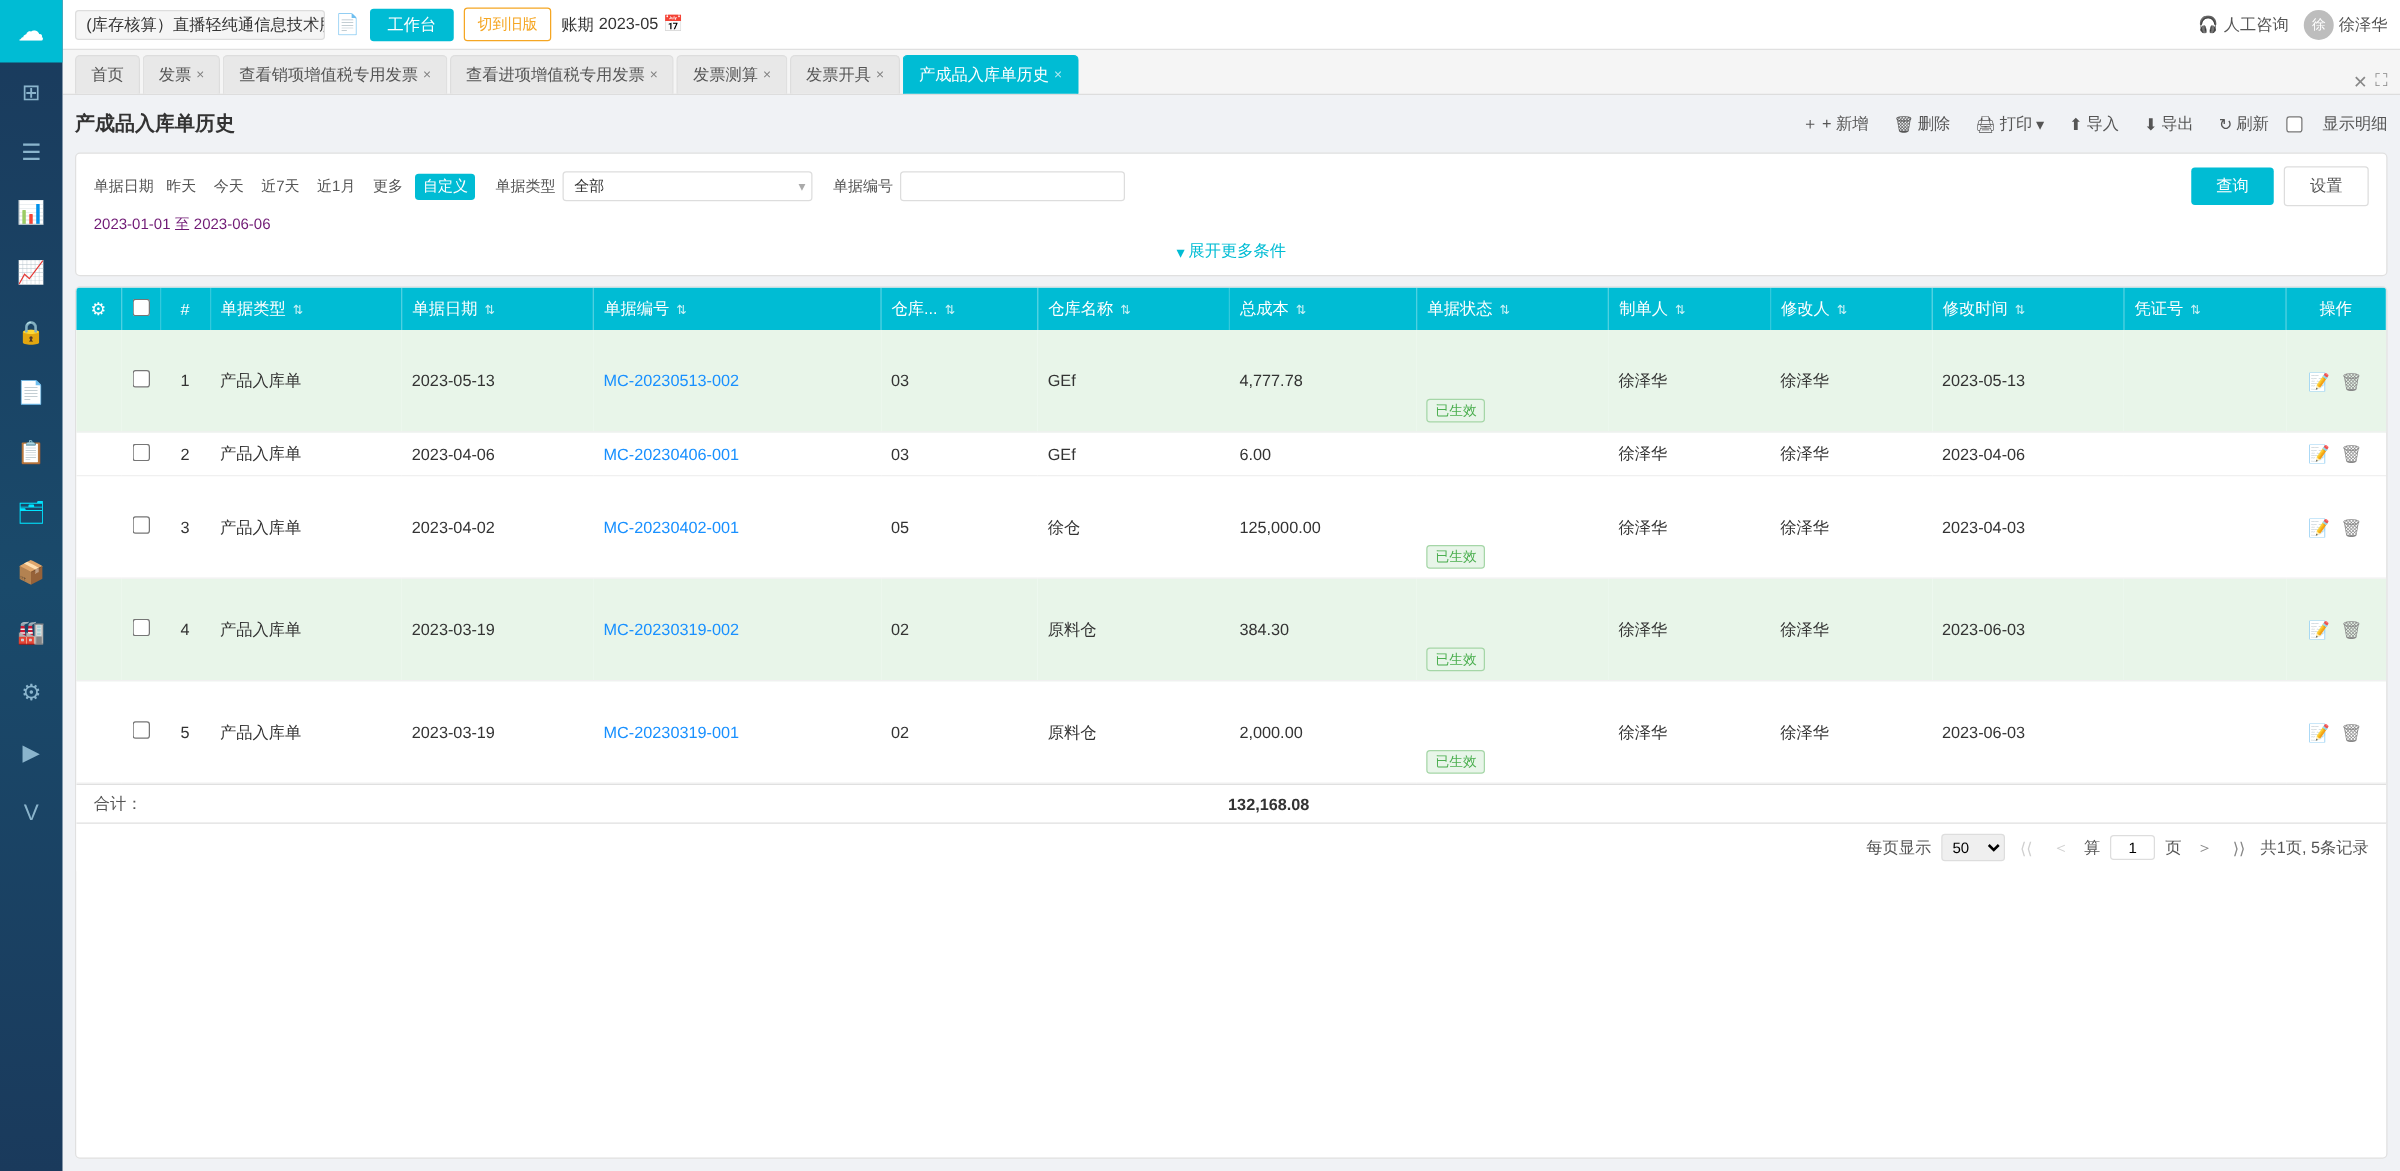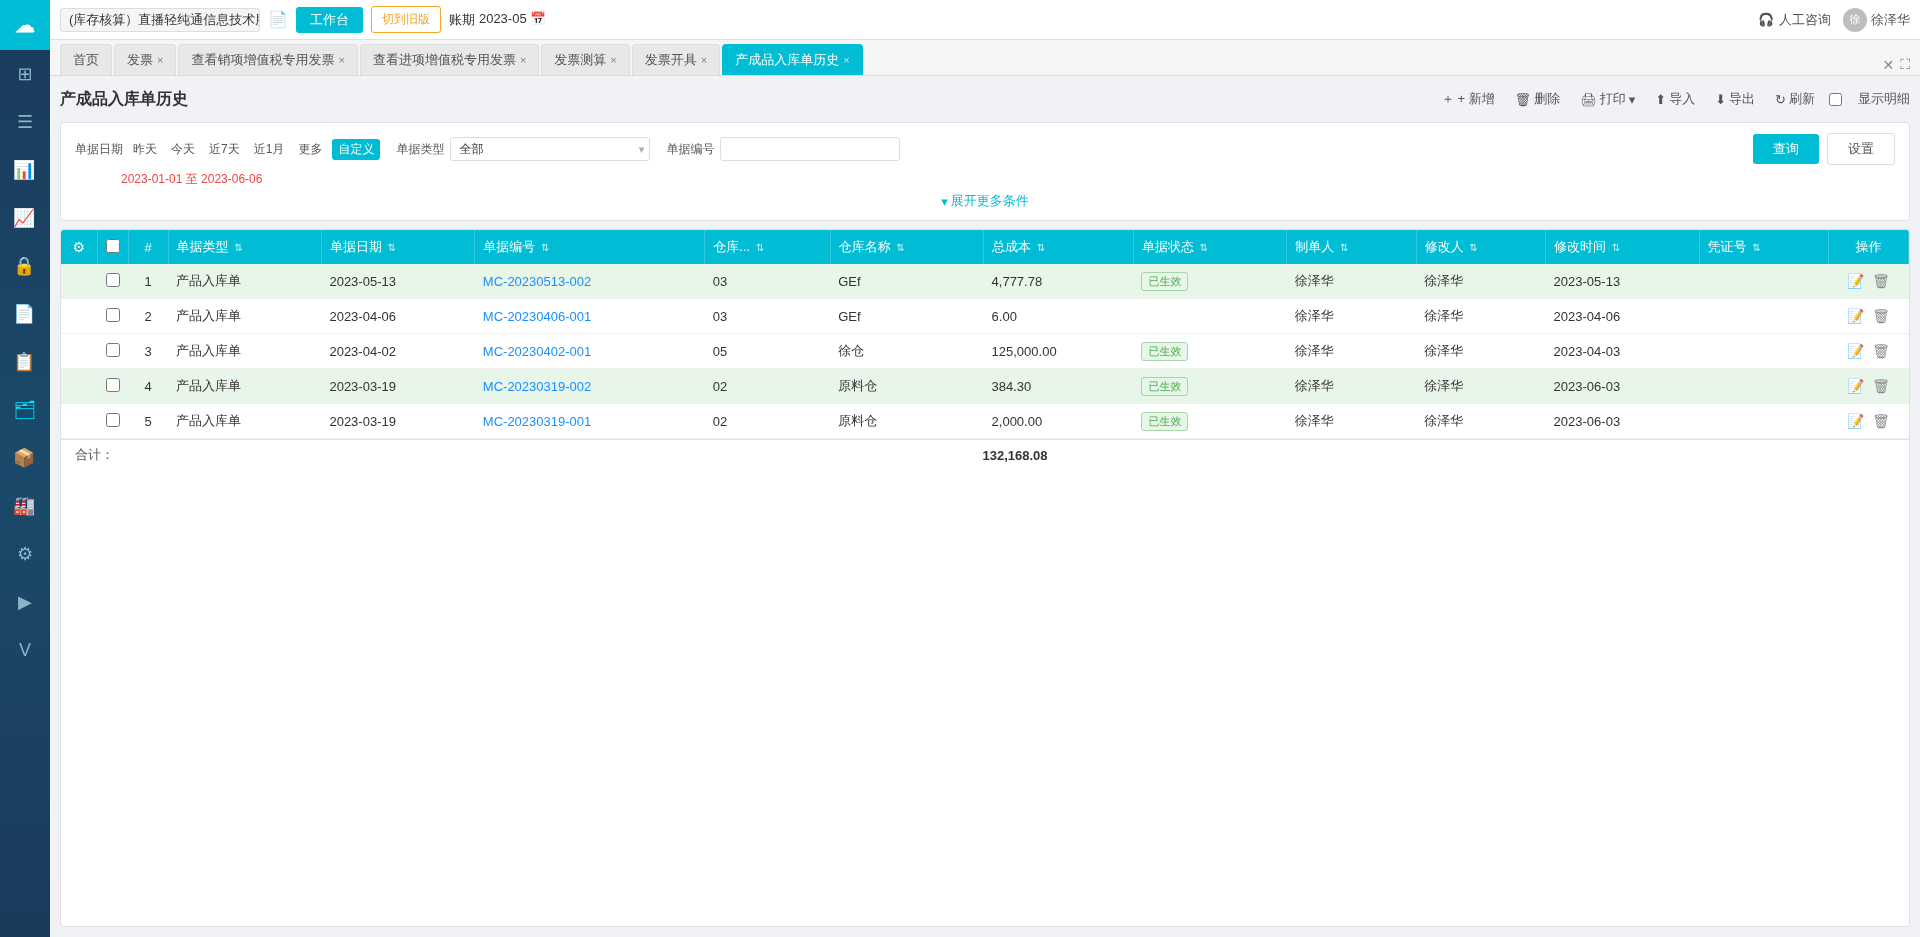--- a/index.html
+++ b/index.html
@@ -47,36 +47,36 @@
     .filter-area { background: white; border: 1px solid #e0e0e0; border-radius: 4px; padding: 10px 14px; margin-bottom: 8px; }
     .filter-row { display: flex; align-items: center; gap: 16px; flex-wrap: wrap; }
     .filter-group { display: flex; align-items: center; gap: 6px; }
     .filter-label { color: #555; font-size: 12px; white-space: nowrap; }
     .date-btn { font-size: 12px; color: #555; cursor: pointer; padding: 2px 4px; background: none; border: none; }
     .date-btn-active { color: white; background: #00bcd4; border-radius: 3px; padding: 2px 6px; font-size: 12px; cursor: pointer; border: none; }
     .filter-input { border: 1px solid #ddd; border-radius: 3px; padding: 4px 8px; font-size: 12px; color: #333; outline: none; }
     .filter-select { border: 1px solid #ddd; border-radius: 3px; padding: 4px 24px 4px 8px; font-size: 12px; color: #333; outline: none; appearance: none; background: white; min-width: 200px; }
     .filter-select-wrap { position: relative; display: inline-block; }
     .filter-select-wrap::after { content: '▾'; position: absolute; right: 6px; top: 50%; transform: translateY(-50%); color: #aaa; pointer-events: none; font-size: 11px; }
-    .date-range { font-size: 12px; color: #ef4444; margin-left: 46px; }
+    .date-range { font-size: 12px; color: #701a75; }
     .expand-btn { display: flex; align-items: center; gap: 3px; color: #00bcd4; font-size: 12px; cursor: pointer; border: none; background: none; }
     .query-btn { background: #00bcd4; color: white; border: none; border-radius: 3px; padding: 6px 20px; cursor: pointer; font-size: 13px; }
     .reset-btn { background: white; color: #555; border: 1px solid #ddd; border-radius: 3px; padding: 6px 20px; cursor: pointer; font-size: 13px; }
 
     
     .table-wrap { flex: 1; background: white; border: 1px solid #e0e0e0; border-radius: 4px; overflow: auto; display: flex; flex-direction: column; }
     table { width: 100%; border-collapse: collapse; font-size: 12px; }
     thead tr { background: #00bcd4; color: white; }
     thead th { padding: 8px 8px; text-align: left; white-space: nowrap; font-weight: normal; border-right: 1px solid rgba(255,255,255,0.2); user-select: none; }
     thead th .sort-icon { margin-left: 2px; font-size: 10px; opacity: 0.8; }
     tbody tr { border-bottom: 1px solid #f0f0f0; }
     tbody tr.highlighted { background: #e8f5e9; }
     tbody td { padding: 7px 8px; color: #333; white-space: nowrap; }
     tbody td.link { color: #1890ff; cursor: pointer; }
-    .status-badge { display: inline-block; background: #e8f5e9; color: #4caf50; border: 1px solid #a5d6a7; border-radius: 3px; padding: 1px 6px; font-size: 11px; }
+    .status-badge { display: inline-block; background: #e8f5e9; color: #4caf50; border: 1px solid #a5d6a7; border-radius: 3px; padding: 1px 6px; font-size: 11px; margin-top: 48px; }
     .col-num { width: 40px; text-align: center; }
     .col-cb { width: 30px; text-align: center; }
     .col-settings { width: 36px; text-align: center; }
     .col-ops { width: 80px; text-align: center; }
     .ops-btn { background: none; border: none; cursor: pointer; color: #888; font-size: 14px; padding: 2px; }
     .cb-all, .cb-row { width: 14px; height: 14px; cursor: pointer; accent-color: #00bcd4; }
     .settings-icon { color: white; cursor: pointer; font-size: 14px; }
 
     
     .table-footer { border-top: 1px solid #e0e0e0; padding: 6px 14px; display: flex; align-items: center; font-size: 13px; color: #333; background: white; }
@@ -389,15 +389,31 @@
     </td>
   </tr>
           </tbody>
       </table>
 
       <div class="table-footer">
         <span class="footer-total-label">合计：</span>
         <span class="footer-total-val">132,168.08</span>
       </div>
 
+      <div class="pagination">
+        <span class="page-size-label">每页显示</span>
+        <select class="page-size-select">
+          <option>20</option>
+          <option selected="">50</option>
+          <option>100</option>
+        </select>
+        <button class="page-nav-btn" disabled="">⟨⟨</button>
+        <button class="page-nav-btn" disabled="">＜</button>
+        <span>算</span>
+        <input class="page-input" value="1" style="">
+        <span>页</span>
+        <button class="page-nav-btn">＞</button>
+        <button class="page-nav-btn">⟩⟩</button>
+        <span class="page-info">共1页, 5条记录</span>
+      </div>
     </div>
   </div>
 </div>
 
 </body></html>

